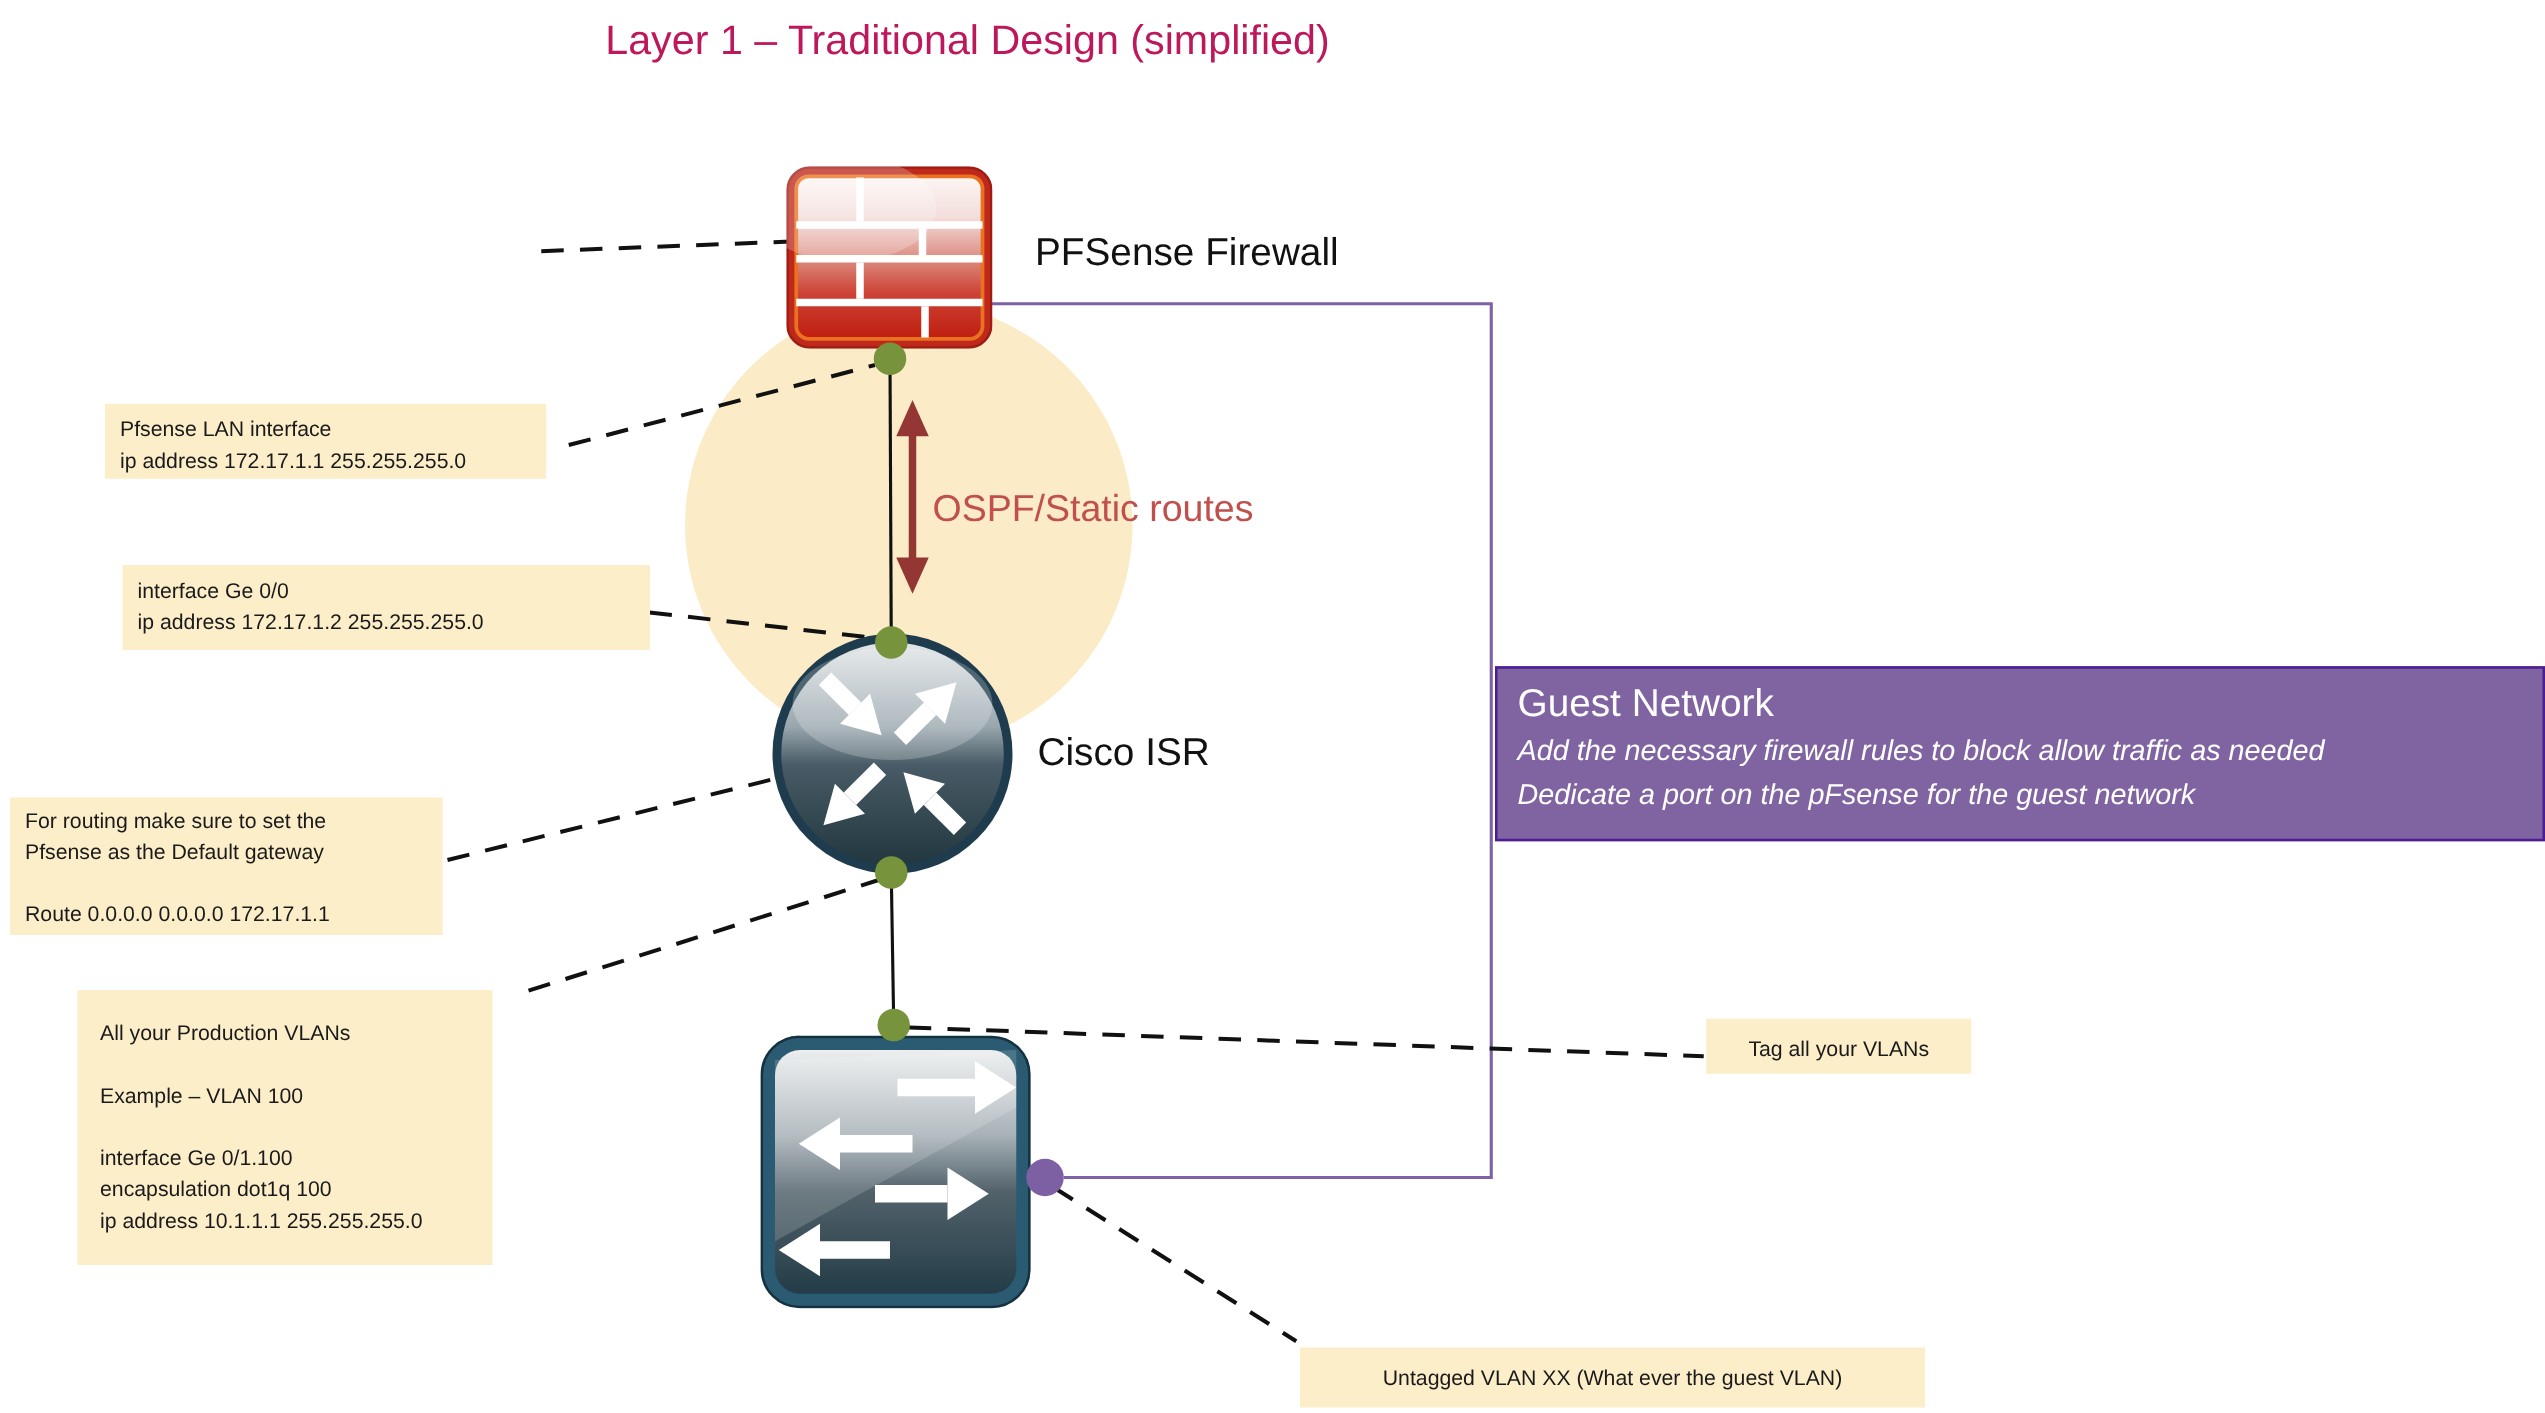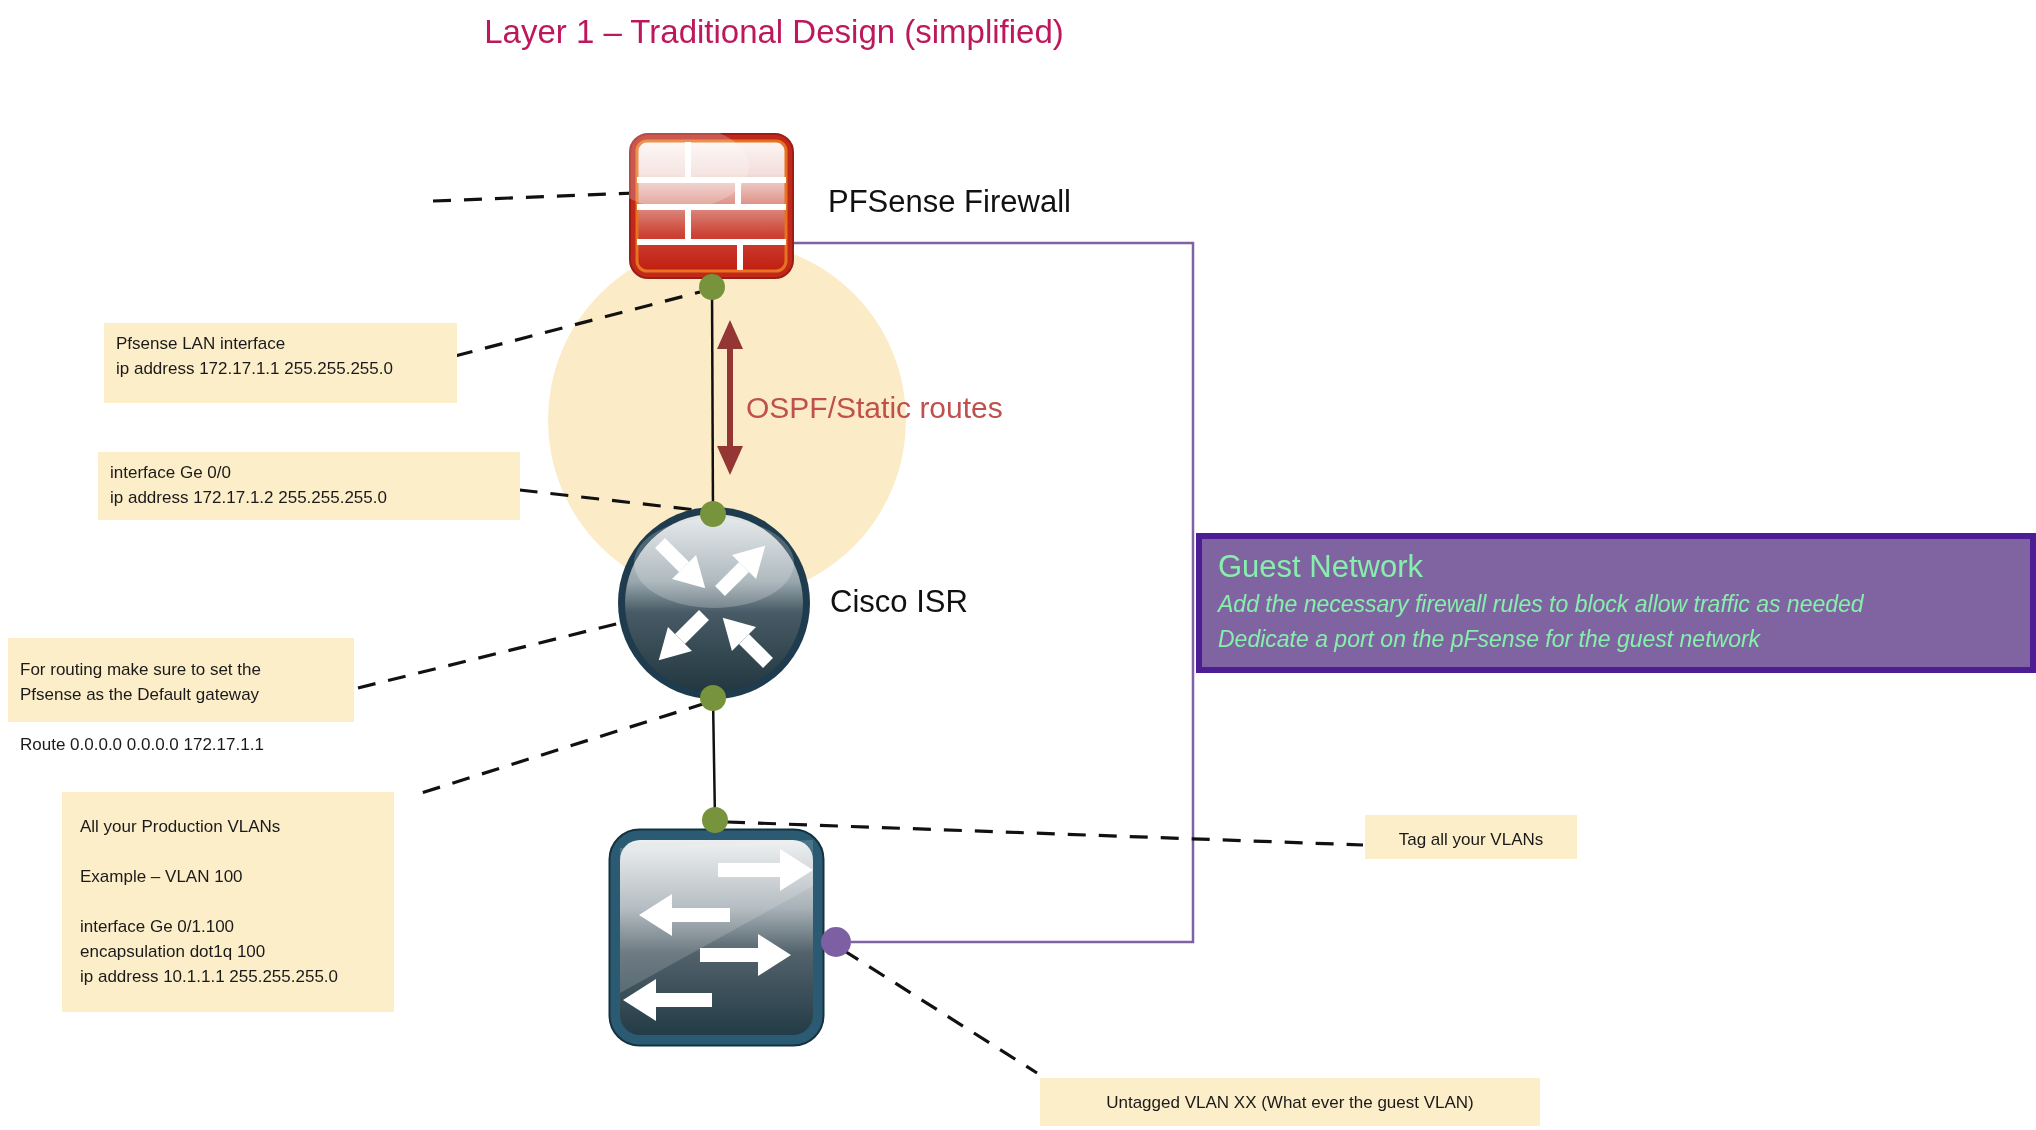--- a/index.html
+++ b/index.html
@@ -20,22 +20,22 @@
   }
   .node-label{font-size:31px; color:#111; white-space:nowrap;}
   .ospf-label{font-size:30px; color:var(--ospf-text); white-space:nowrap;}
   .note{
     background:var(--note-bg); font-size:17px; line-height:25px;
     box-sizing:border-box; padding:10px 12px;
   }
   .note.center{text-align:center;}
   .note .gap{height:25px;}
   .banner{
-    background:var(--banner-bg); border:6px solid #4c1d95; box-sizing:border-box;
-    color:#86efac; padding:8px 0 0 16px;
+    background:var(--banner-bg); border:2px solid #4c1d95; box-sizing:border-box;
+    color:#ffffff; padding:8px 0 0 16px;
   }
   .banner-title{font-size:31px; line-height:40px;}
   .banner-line{font-size:23px; font-style:italic; line-height:35px;}
   .p-purple{stroke:var(--accent-purple);}
   .f-olive{fill:var(--olive-dot);}
   .f-pdot{fill:var(--purple-dot);}
   .f-red{fill:var(--arrow-red);}
   .s-red{stroke:var(--arrow-red);}
   .f-halo{fill:var(--halo);}
 </style>
@@ -164,31 +164,31 @@
     <circle class="f-pdot" cx="836" cy="942" r="15"></circle>
   </svg>
 
   <div class="abs title" style="left:374px; top:13px;">Layer 1 – Traditional Design (simplified)</div>
 
   <div class="abs node-label" style="left:828px; top:184px;">PFSense Firewall</div>
   <div class="abs node-label" style="left:830px; top:584px;">Cisco ISR</div>
   <div class="abs ospf-label" style="left:746px; top:391px;">OSPF/Static routes</div>
 
 
-  <div class="abs note" style="left:104px; top:323px; width:353px; height:80px; padding-top:8px;">
+  <div class="abs note" style="left:84px; top:323px; width:353px; height:60px; padding-top:8px;">
     <div>Pfsense LAN interface</div>
     <div>ip address 172.17.1.1 255.255.255.0</div>
   </div>
 
   <div class="abs note" style="left:98px; top:452px; width:422px; height:68px; padding-top:8px;">
     <div>interface Ge 0/0</div>
     <div>ip address 172.17.1.2 255.255.255.0</div>
   </div>
 
-  <div class="abs note" style="left:8px; top:638px; width:346px; height:84px; padding-top:19px;">
+  <div class="abs note" style="left:8px; top:638px; width:346px; height:110px; padding-top:6px;">
     <div>For routing make sure to set the</div>
     <div>Pfsense as the Default gateway</div>
     <div class="gap"></div>
     <div>Route 0.0.0.0 0.0.0.0 172.17.1.1</div>
   </div>
 
   <div class="abs note" style="left:62px; top:792px; width:332px; height:220px; padding-top:22px; padding-left:18px;">
     <div>All your Production VLANs</div>
     <div class="gap"></div>
     <div>Example – VLAN 100</div>

